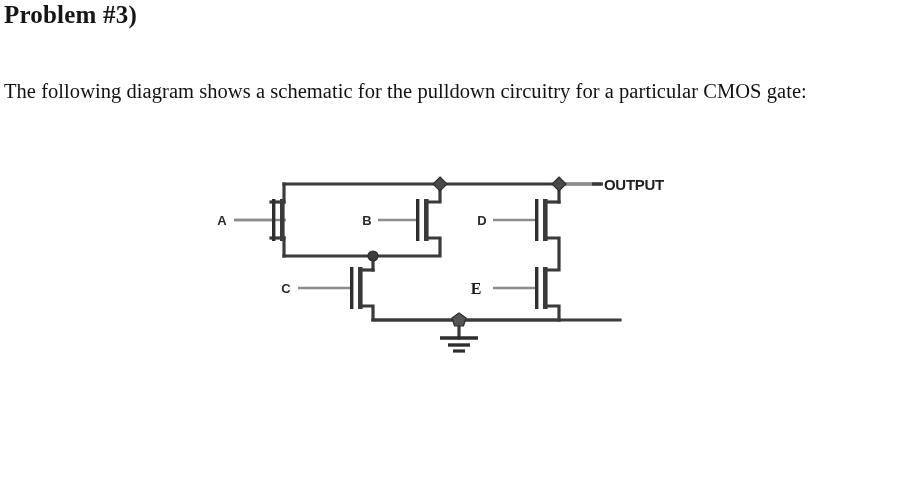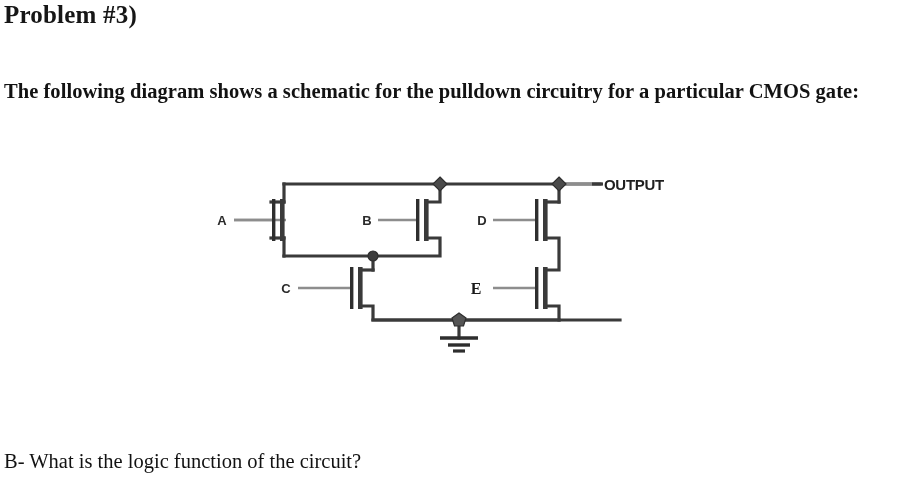--- a/index.html
+++ b/index.html
@@ -39,21 +39,20 @@
 
   .para {
     position: absolute;
     left: 4px;
     top: 76px;
     width: 893px;
     font-size: 20.5px;
     line-height: 31px;
     color: #121212;
     letter-spacing: 0.05px;
-    font-weight: bold;
   }
 
   .q-a {
     position: absolute;
     left: 4px;
     top: 392px;
     font-size: 20.5px;
     line-height: 28px;
     color: #121212;
     white-space: nowrap;
@@ -208,15 +207,14 @@
       <g stroke="#2e2e2e" stroke-linecap="butt">
         <line x1="240" y1="178" x2="278" y2="178" stroke-width="3.4"></line>
         <line x1="248" y1="185" x2="270" y2="185" stroke-width="3.4"></line>
         <line x1="253" y1="191" x2="265" y2="191" stroke-width="3.2"></line>
       </g>
 
     </svg>
   </div>
 
 
-  <div class="q-b">B- What is the logic function of the circuit?</div>
 
 </div>
 
 </body></html>

